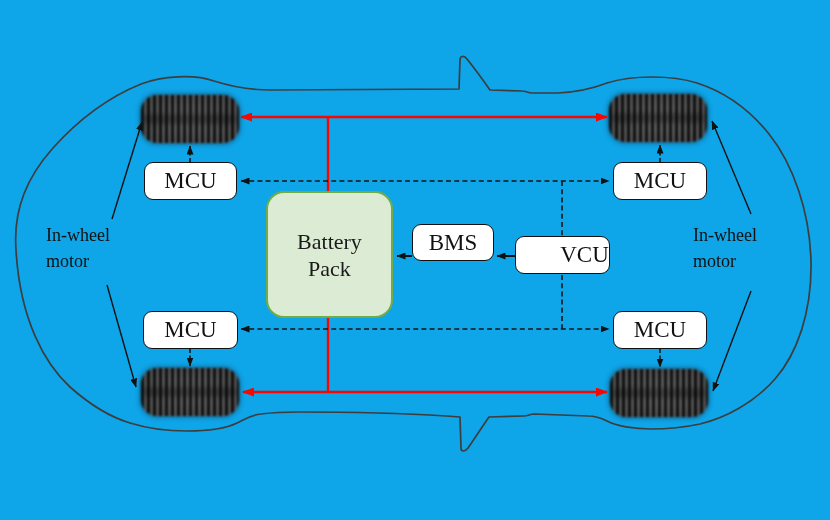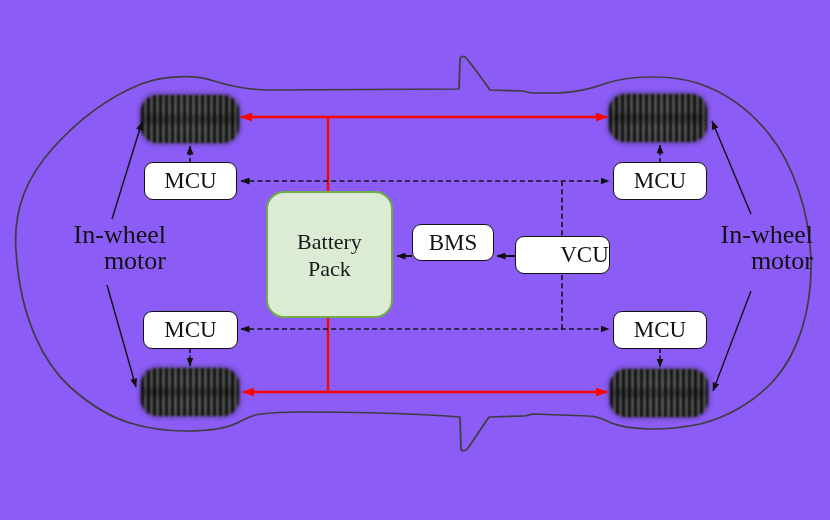--- a/index.html
+++ b/index.html
@@ -1,17 +1,17 @@
 <!DOCTYPE html>
 <html><head>
 <meta charset="utf-8">
 <style>
   html,body { margin:0; padding:0; background:#ffffff; }
   #stage {
-    position:relative; width:830px; height:520px; background:#8b5cf6;
+    position:relative; width:830px; height:520px; background:#0ea5e9;
     font-family:"Liberation Serif", serif; overflow:hidden;
   }
   #connectors { position:absolute; left:0; top:0; width:830px; height:520px; }
 
   
   .tire {
     position:absolute; width:98px; height:48px; border-radius:16px;
     background-image:
       repeating-linear-gradient(90deg, rgba(8,8,8,.88) 0 3px, rgba(115,115,115,.6) 3px 6px),
       radial-gradient(ellipse at center, #5a5a5a 0%, #262626 70%, #1b1b1b 100%);
@@ -31,22 +31,22 @@
   }
   .battery {
     position:absolute; box-sizing:border-box;
     background:#dcebd3; border:2px solid #70ad47; border-radius:18px;
     display:flex; flex-direction:column; align-items:center; justify-content:center;
     font-size:22px; line-height:27px; color:#1a1a1a;
   }
 
   
   .wheel-label {
-    position:absolute; width:120px; text-align:right;
-    font-size:26px; line-height:26px; color:#111111;
+    position:absolute; width:120px; text-align:left;
+    font-size:18px; line-height:26px; color:#111111;
   }
 </style>
 </head>
 <body>
 
 <div id="stage">
 
   <div class="tire" style="left:141px; top:95px;">
       <div class="band"></div>
     </div>

